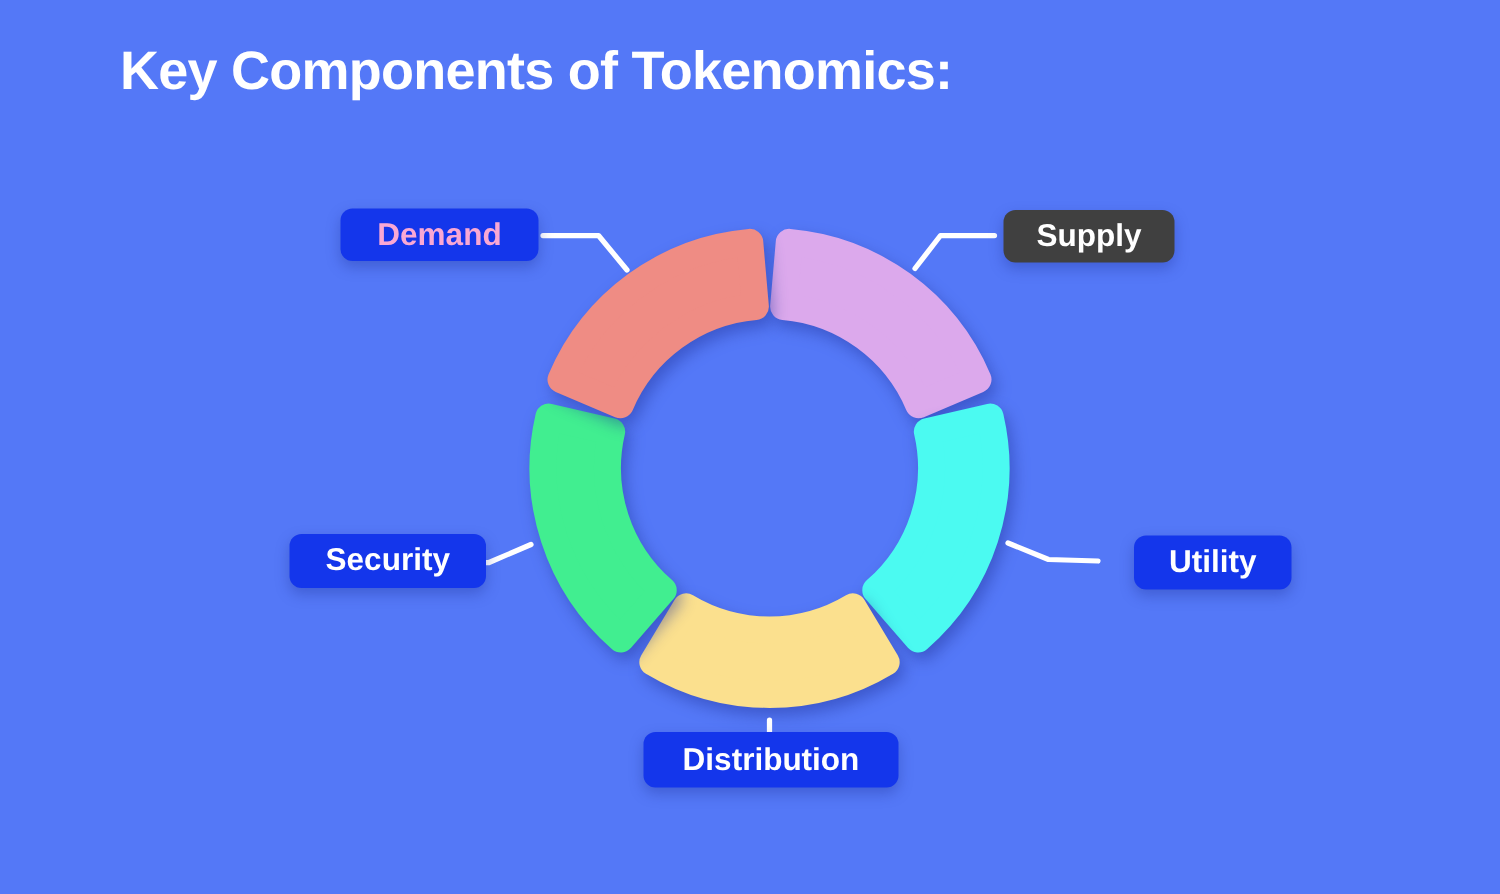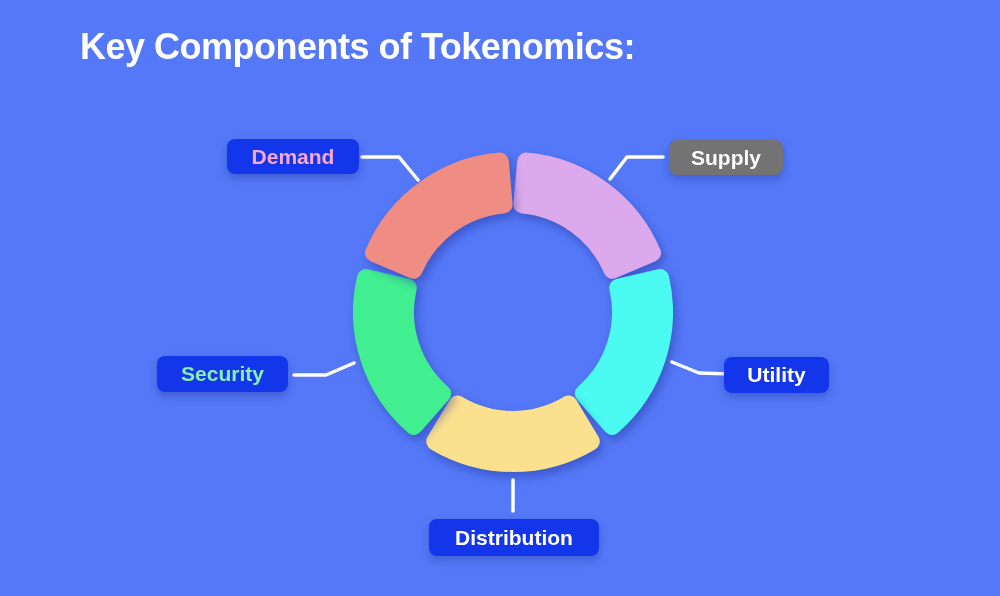--- a/index.html
+++ b/index.html
@@ -36,22 +36,22 @@
     display:flex;align-items:center;justify-content:center;
     border-radius:8px;
     color:#ffffff;
     font-size:21px;
     font-weight:700;
     box-shadow:0 4px 9px rgba(30,46,145,0.35);
   }
   .chip-demand      {left:227px;top:139px;width:132px;height:35px;}
   .chip-supply      {left:669px;top:140px;width:114px;height:35px;}
   .chip-security    {left:157px;top:356px;width:131px;height:36px;}
-  .chip-utility     {left:724px;top:357px;width:105px;height:36px;}
-  .chip-distribution{left:429px;top:519px;width:170px;height:37px;}
+  .chip-utility     {left:756px;top:357px;width:105px;height:36px;}
+  .chip-distribution{left:429px;top:488px;width:170px;height:37px;}
 </style>
 </head>
 <body>
 
 <div class="stage" style="background: rgb(84, 120, 247);">
   <h1 class="title">Key Components of Tokenomics:</h1>
 
   <svg class="chart-svg" id="donut-svg" width="1000" height="596" viewBox="0 0 1000 596">
       <path d="M 526.1605171548964 161.5746005881464 A 151 151 0 0 1 651.9962328713185 252.99959959811966 L 612.4145241728636 269.80103812315843 A 108 108 0 0 0 522.412820216747 204.4109726060915 Z" class="seg" fill="#DCA9EC" stroke="#DCA9EC"></path>
       <path d="M 660.1298797825705 278.0323907940764 A 151 151 0 0 1 612.0649133775667 425.96114661363856 L 583.8543751309747 393.5086346640594 A 108 108 0 0 0 618.2319669968055 287.7052861308626 Z" class="seg" fill="#4BFAF1" stroke="#4BFAF1"></path>
@@ -59,17 +59,17 @@
       <path d="M 413.93508662243335 425.96114661363856 A 151 151 0 0 1 365.8701202174295 278.0323907940764 L 407.7680330031946 287.7052861308626 A 108 108 0 0 0 442.1456248690252 393.50863466405934 Z" class="seg" fill="#41EE90" stroke="#41EE90"></path>
       <path d="M 374.0037671286815 252.9995995981197 A 151 151 0 0 1 499.8394828451036 161.5746005881464 L 503.5871797832529 204.4109726060915 A 108 108 0 0 0 413.5854758271364 269.80103812315843 Z" class="seg" fill="#EF8C84" stroke="#EF8C84"></path>
       <polyline points="362,157 399,157 418,180" class="connector" stroke="#FFFFFF"></polyline>
       <polyline points="663,157 627,157 610,179" class="connector" stroke="#FFFFFF"></polyline>
       <polyline points="294,375 326,375 354,363" class="connector" stroke="#FFFFFF"></polyline>
       <polyline points="672,362 699,373 732,374" class="connector" stroke="#FFFFFF"></polyline>
       <polyline points="513,480 513,511" class="connector" stroke="#FFFFFF"></polyline>
     </svg>
 
   <div class="chip chip-demand" style="background: rgb(20, 54, 235); color: #f9a8d4;">Demand</div>
-  <div class="chip chip-supply" style="background: #737373; color: rgb(255, 255, 255);">Supply</div>
-  <div class="chip chip-security" style="background: rgb(20, 54, 235); color: #86efac;">Security</div>
+  <div class="chip chip-supply" style="background: #404040; color: rgb(255, 255, 255);">Supply</div>
+  <div class="chip chip-security" style="background: rgb(20, 54, 235); color: #ffffff; margin-left: 36px;">Security</div>
   <div class="chip chip-utility" style="background: rgb(20, 54, 235); color: rgb(255, 255, 255);">Utility</div>
   <div class="chip chip-distribution" style="background: rgb(20, 54, 235); color: rgb(255, 255, 255);">Distribution</div>
 </div>
 
 </body></html>

